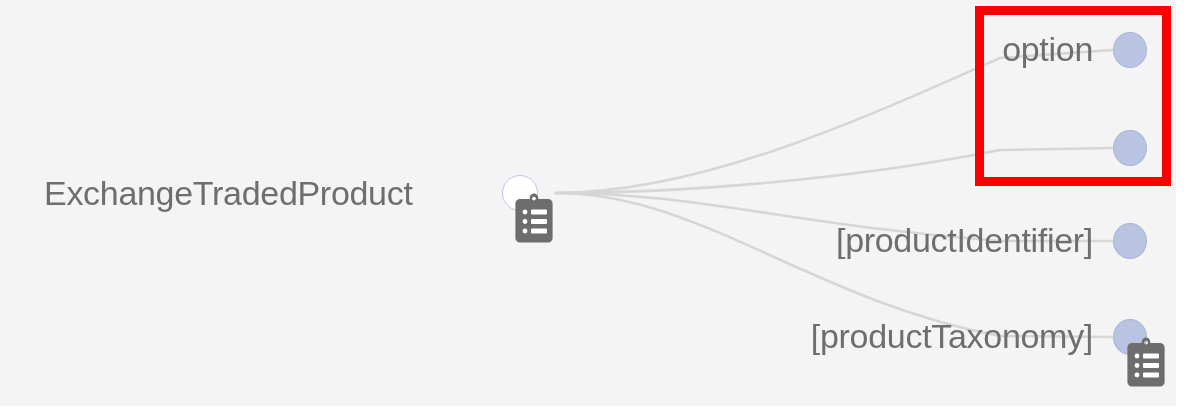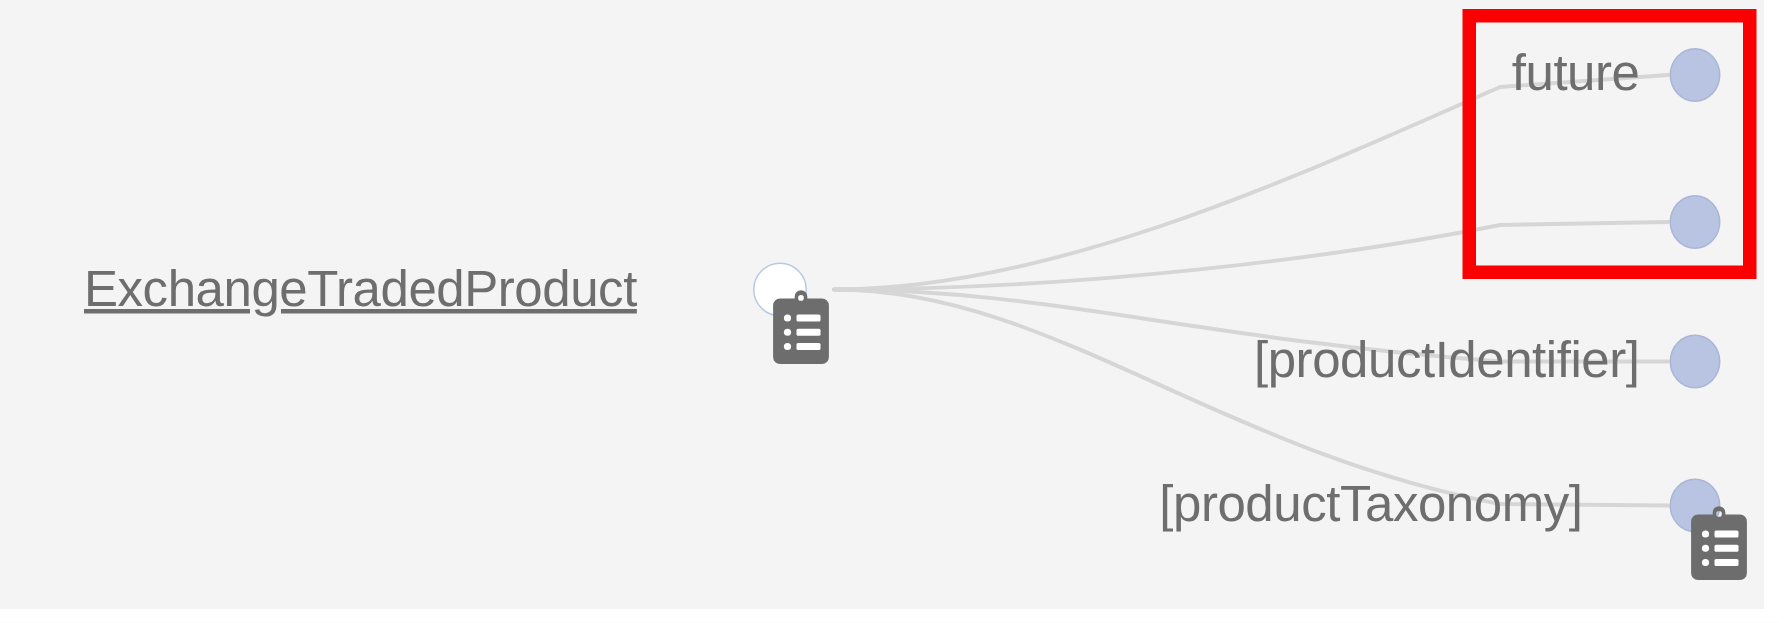--- a/index.html
+++ b/index.html
@@ -92,46 +92,46 @@
       <path d="M 556,193 C 700,193 810,300 1000,336"></path>
     </g>
     <g fill="none" stroke="#d6d6d6" stroke-width="2.6" stroke-linecap="round">
       <line x1="1000" y1="58" x2="1112" y2="50"></line>
       <line x1="1000" y1="150" x2="1112" y2="148"></line>
       <line x1="1000" y1="241" x2="1112" y2="241"></line>
       <line x1="1000" y1="336" x2="1112" y2="337"></line>
     </g>
   </svg>
 
-  <div class="graph-label" style="left:56px; top:176px;text-decoration:underline;">ExchangeTradedProduct</div>
+  <div class="graph-label" style="left:44px; top:176px;">ExchangeTradedProduct</div>
 
   <div class="node-dot node-root" style="left:502px; top:175px;"></div>
 
   <svg class="clipboard-icon" style="left:512px; top:192px;" viewBox="0 0 44 52" xmlns="http://www.w3.org/2000/svg">
     <path fill="#6d6d6d" d="M16.5 3.5 h4 a4 4 0 0 1 0 0 v0 z"></path>
     <path fill="#6d6d6d" d="M22 1.5 a4.2 4.2 0 0 0 -4.2 4.2 v1.3 h-9.8 a4.6 4.6 0 0 0 -4.6 4.6 v34.4 a4.6 4.6 0 0 0 4.6 4.6 h28 a4.6 4.6 0 0 0 4.6 -4.6 v-34.4 a4.6 4.6 0 0 0 -4.6 -4.6 h-9.8 v-1.3 a4.2 4.2 0 0 0 -4.2 -4.2 z m0 3.2 a1.9 1.9 0 1 1 0 3.8 a1.9 1.9 0 0 1 0 -3.8 z"></path>
     <g fill="#ffffff">
       <circle cx="13" cy="20" r="2.4"></circle>
       <rect x="19" y="17.6" width="16" height="4.8" rx="1"></rect>
       <circle cx="13" cy="29.5" r="2.4"></circle>
       <rect x="19" y="27.1" width="16" height="4.8" rx="1"></rect>
       <circle cx="13" cy="39" r="2.4"></circle>
       <rect x="19" y="36.6" width="16" height="4.8" rx="1"></rect>
     </g>
   </svg>
 
-  <div class="graph-label label-right" style="left:893px; top:32px; width:200px;">future</div>
+  <div class="graph-label label-right" style="left:893px; top:32px; width:200px;">option</div>
   <div class="node-dot node-leaf" style="left:1113px; top:32px;"></div>
 
   <div class="node-dot node-leaf" style="left:1113px; top:130px;"></div>
 
   <div class="graph-label label-right" style="left:693px; top:223px; width:400px;">[productIdentifier]</div>
   <div class="node-dot node-leaf" style="left:1113px; top:223px;"></div>
 
-  <div class="graph-label label-right" style="left:655px; top:319px; width:400px;">[productTaxonomy]</div>
+  <div class="graph-label label-right" style="left:693px; top:319px; width:400px;">[productTaxonomy]</div>
   <div class="node-dot node-leaf" style="left:1113px; top:319px;"></div>
 
   <svg class="clipboard-icon" style="left:1124px; top:336px;" viewBox="0 0 44 52" xmlns="http://www.w3.org/2000/svg">
     <path fill="#6d6d6d" d="M22 1.5 a4.2 4.2 0 0 0 -4.2 4.2 v1.3 h-9.8 a4.6 4.6 0 0 0 -4.6 4.6 v34.4 a4.6 4.6 0 0 0 4.6 4.6 h28 a4.6 4.6 0 0 0 4.6 -4.6 v-34.4 a4.6 4.6 0 0 0 -4.6 -4.6 h-9.8 v-1.3 a4.2 4.2 0 0 0 -4.2 -4.2 z m0 3.2 a1.9 1.9 0 1 1 0 3.8 a1.9 1.9 0 0 1 0 -3.8 z"></path>
     <g fill="#ffffff">
       <circle cx="13" cy="20" r="2.4"></circle>
       <rect x="19" y="17.6" width="16" height="4.8" rx="1"></rect>
       <circle cx="13" cy="29.5" r="2.4"></circle>
       <rect x="19" y="27.1" width="16" height="4.8" rx="1"></rect>
       <circle cx="13" cy="39" r="2.4"></circle>

